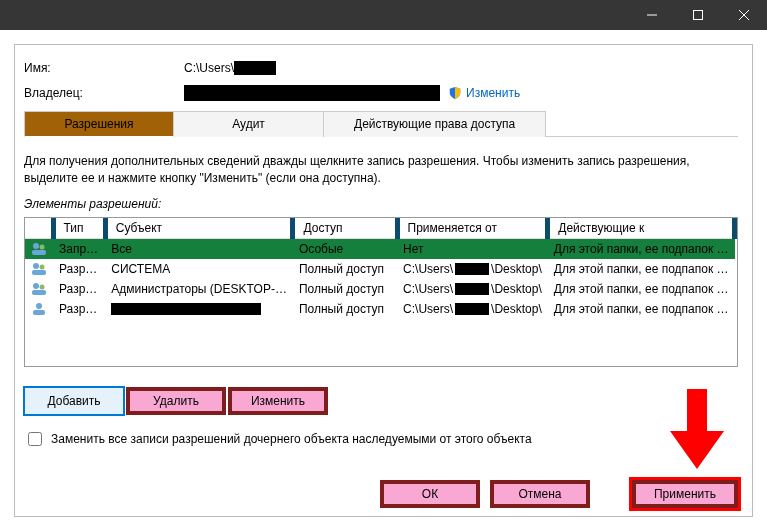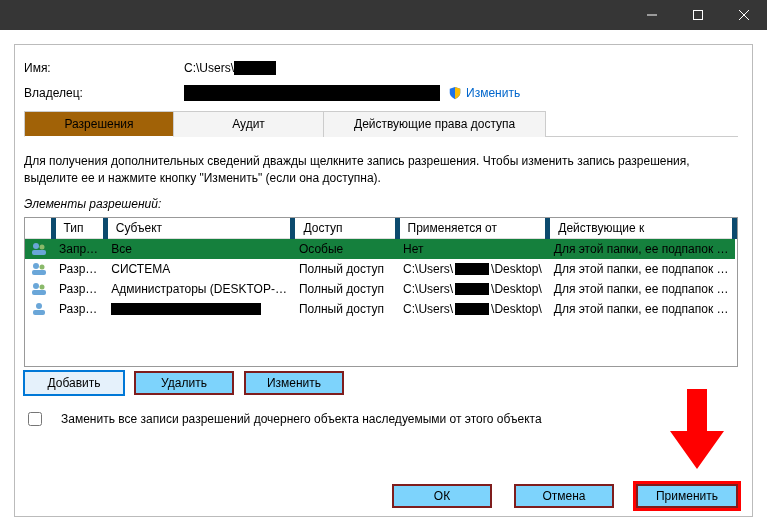--- a/index.html
+++ b/index.html
@@ -120,62 +120,63 @@
     width:16px;height:16px;display:inline-block;
     vertical-align:middle;
   }
   col.c-icon{width:24px;}
   col.c-type{width:55px;}
   col.c-subj{width:170px;}
   col.c-access{width:120px;}
   col.c-inh{width:140px;}
   col.c-apply{}
   .btn-row {
-    margin-top:4px;
-    display:flex;
-    gap:10px;
+    margin-top:20px;
+    display:flex;
+    gap:2px;
   }
   button.win {
     font:inherit;
     padding:3px 18px;
     min-width:100px;
-    background:#7dd3fc;
-    border:2px solid #7f1d1d;
+    background:#f9a8d4;
+    border:4px solid #7f1d1d;
     cursor:pointer;
   }
   button.win.focus {
     outline:2px solid #0078d7;
     outline-offset:-1px;
     border:1px solid #0078d7;
     background:#e5f1fb;
   }
   .checkbox-row {
     margin-top:14px;
     display:flex;
     align-items:center;
-    gap:16px;
+    gap:6px;
     font-size:12px;
   }
   input[type=checkbox]{ width:14px;height:14px; }
   .bottom-buttons {
     position:absolute;
     right:14px;
     bottom:8px;
     display:flex;
-    gap:22px;
+    gap:10px;
   }
   .arrow-overlay {
     position:absolute;
     right:28px;
     bottom:44px;
     pointer-events:none;
   }
   .apply-highlight {
     outline:3px solid #ff0000;
     outline-offset:0;
+    margin-left:32px;
   }
   .subj-cell{display:flex;align-items:center;gap:4px;max-width:170px;}
   .inh-cell{display:flex;align-items:center;gap:2px;max-width:140px;}
 </style>
 </head>
 <body>
 
 <div class="titlebar">
   <span class="spacer"></span>
   <div class="winbtn">

